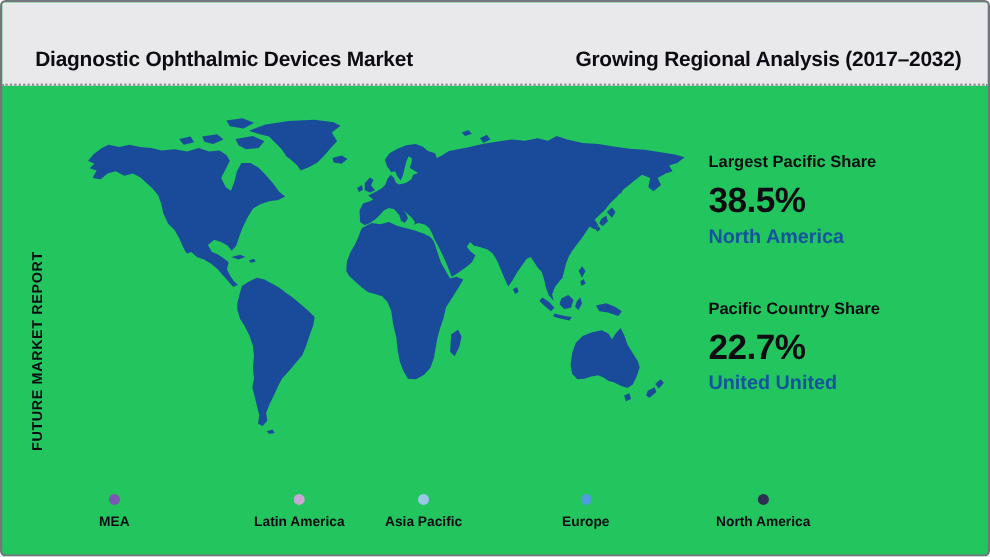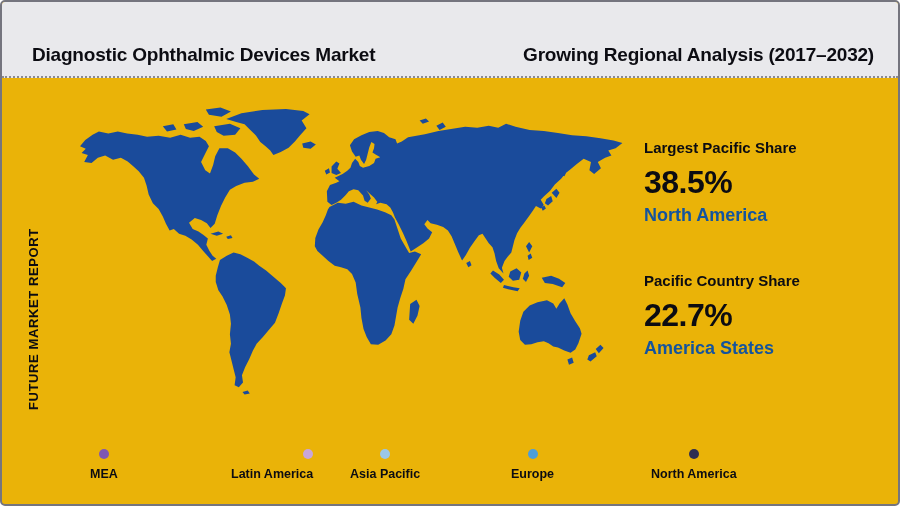--- a/index.html
+++ b/index.html
@@ -1,19 +1,19 @@
 <!DOCTYPE html>
 <html><head>
 <meta charset="utf-8">
 <style>
   html,body{margin:0;padding:0;background:#fff;font-family:"Liberation Sans",sans-serif;}
   .frame{
     position:relative;width:896px;height:502px;margin:0 auto;
     border:2px solid #75757e;border-radius:5px;overflow:hidden;
-    background:#eab308;
+    background:#22c55e;
   }
   .header{
     position:absolute;left:0;top:0;width:100%;height:76px;
     background:#e9e9ec;border-bottom:2px dotted #8a8a92;
     box-sizing:border-box;display:flex;align-items:flex-end;
     justify-content:space-between;padding:0 24px 10px 30px;
   }
   .title{font-size:19px;font-weight:bold;color:#0c0c12;letter-spacing:-0.2px;white-space:nowrap;}
   .watermark{
     position:absolute;left:24px;top:222px;height:190px;width:30px;
@@ -24,21 +24,21 @@
   .map-wrap{position:absolute;left:56px;top:88px;width:566px;height:322px;}
   .map-wrap svg{width:100%;height:100%;display:block;}
   .stats{position:absolute;left:642px;top:137px;width:240px;}
   .stat{margin-bottom:46px;}
   .stat-label{font-size:15px;font-weight:bold;color:#0c0c12;margin-bottom:10px;white-space:nowrap;}
   .stat-value{font-size:32px;font-weight:bold;color:#0c0c12;line-height:1;margin-bottom:7px;letter-spacing:-0.5px;}
   .stat-region{font-size:18px;font-weight:bold;color:#14549e;white-space:nowrap;}
   .legend{position:absolute;left:0;top:447px;width:100%;height:20px;}
   .legend-item{position:absolute;display:flex;align-items:center;gap:8px;flex-direction:column;}
   .legend-item:nth-of-type(1){left:88px;}
-  .legend-item:nth-of-type(2){left:229px;align-items:flex-end;}
+  .legend-item:nth-of-type(2){left:229px;}
   .legend-item:nth-of-type(3){left:348px;justify-content:space-between;}
   .legend-item:nth-of-type(4){left:509px;justify-content:space-between;}
   .legend-item:nth-of-type(5){left:649px;}
   .legend-dot{width:10px;height:10px;border-radius:50%;flex:0 0 auto;}
   .legend-label{font-size:12.5px;font-weight:bold;color:#0c0c12;white-space:nowrap;}
 </style>
 </head>
 <body>
 
 <div class="frame">
@@ -95,21 +95,21 @@
 
   <div class="stats">
     <div class="stat">
       <div class="stat-label">Largest Pacific Share</div>
       <div class="stat-value">38.5%</div>
       <div class="stat-region">North America</div>
     </div>
     <div class="stat">
       <div class="stat-label">Pacific Country Share</div>
       <div class="stat-value">22.7%</div>
-      <div class="stat-region">America States</div>
+      <div class="stat-region">United United</div>
     </div>
   </div>
 
   <div class="legend">
     <div class="legend-item">
       <span class="legend-dot" style="background-color: rgb(126, 87, 180);"></span>
       <span class="legend-label">MEA</span>
     </div>
     <div class="legend-item">
       <span class="legend-dot" style="background-color: rgb(201, 166, 216);"></span>

